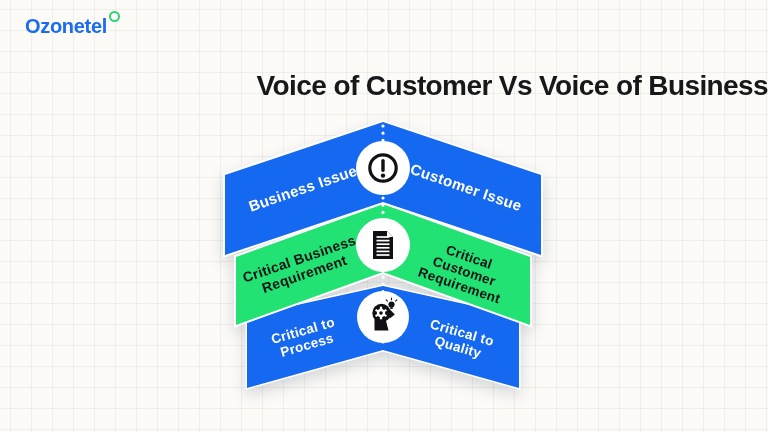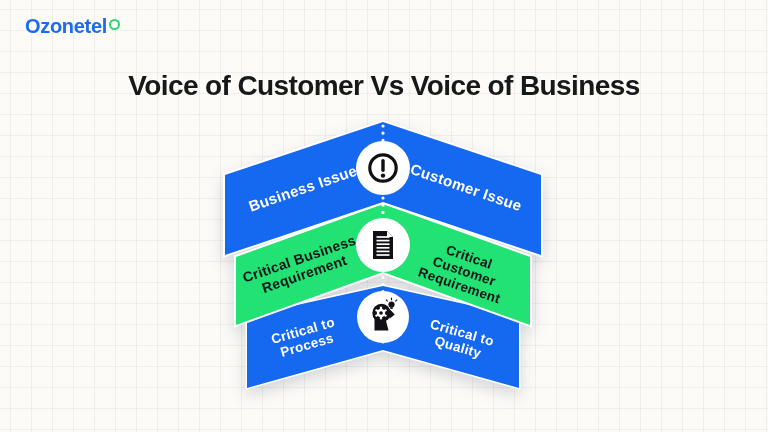--- a/index.html
+++ b/index.html
@@ -4,25 +4,25 @@
 <style>
   html,body{margin:0;padding:0;}
   body{width:768px;height:432px;overflow:hidden;
        font-family:"Liberation Sans","DejaVu Sans",sans-serif;}
   .stage{position:relative;width:768px;height:432px;
     background-color:#fcfbf8;
     background-image:
       linear-gradient(to right, rgba(150,140,115,.11) 1px, transparent 1px),
       linear-gradient(to bottom, rgba(150,140,115,.11) 1px, transparent 1px);
     background-size:21px 21px;background-position:10px 9px;}
-  .logo{position:absolute;left:25px;top:15px;display:flex;align-items:center;}
+  .logo{position:absolute;left:25px;top:15px;display:flex;align-items:flex-start;}
   .logo .brand{font-size:20px;font-weight:bold;color:#1b6bf2;letter-spacing:-.3px;}
   .logo .ring{width:7px;height:7px;border:2.2px solid #2fd36f;border-radius:50%;
     display:inline-block;margin-left:2px;margin-top:-4px;background:#fff;}
-  .title{position:absolute;left:0;top:70px;width:768px;text-align:center;
+  .title{position:absolute;left:0;top:70px;width:768px;text-align:right;
     font-size:28px;font-weight:bold;color:#17181a;letter-spacing:-.6px;}
   svg.diagram{position:absolute;left:0;top:0;
     filter:drop-shadow(0 6px 8px rgba(30,40,70,.18));}
   .lbl{position:absolute;font-weight:bold;text-align:center;line-height:1.12;
     letter-spacing:.3px;white-space:nowrap;transform-origin:center;}
   .lbl.white{color:#ffffff;}
   .lbl.dark{color:#101318;}
   .l1{left:303px;top:189px;font-size:15px;transform:translate(-50%,-50%) rotate(-19deg);}
   .r1{left:466px;top:188px;font-size:15px;transform:translate(-50%,-50%) rotate(19deg);}
   .l2{left:302px;top:267px;font-size:14px;transform:translate(-50%,-50%) rotate(-19deg);}

